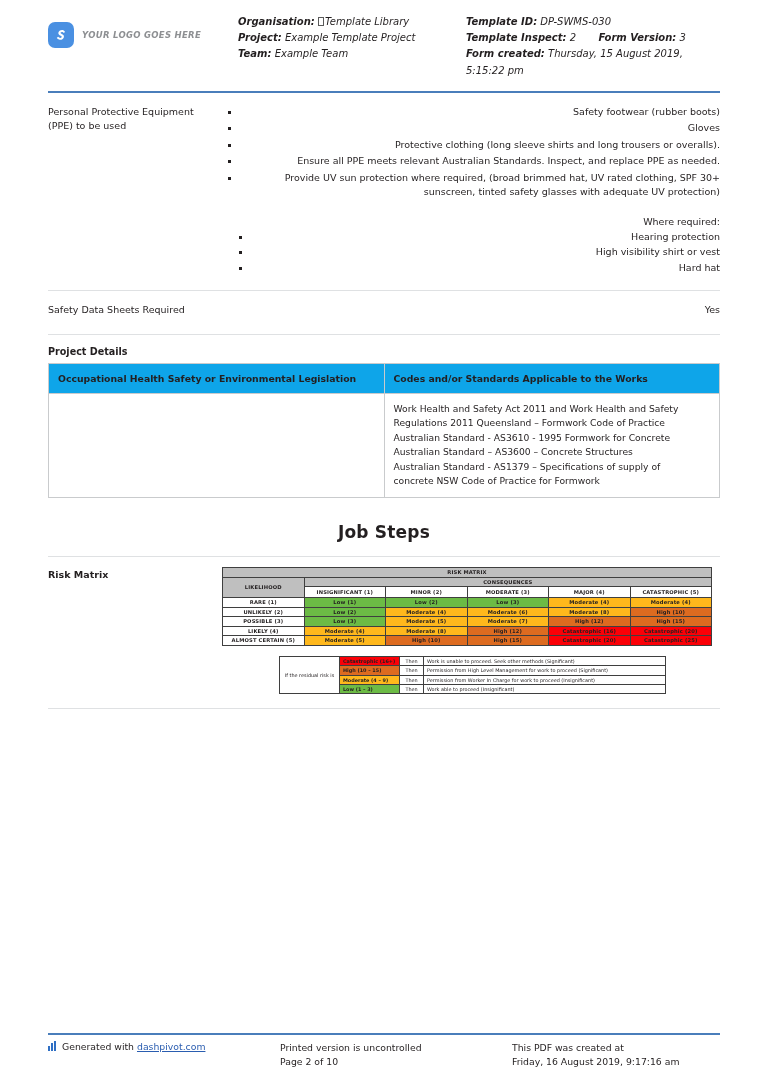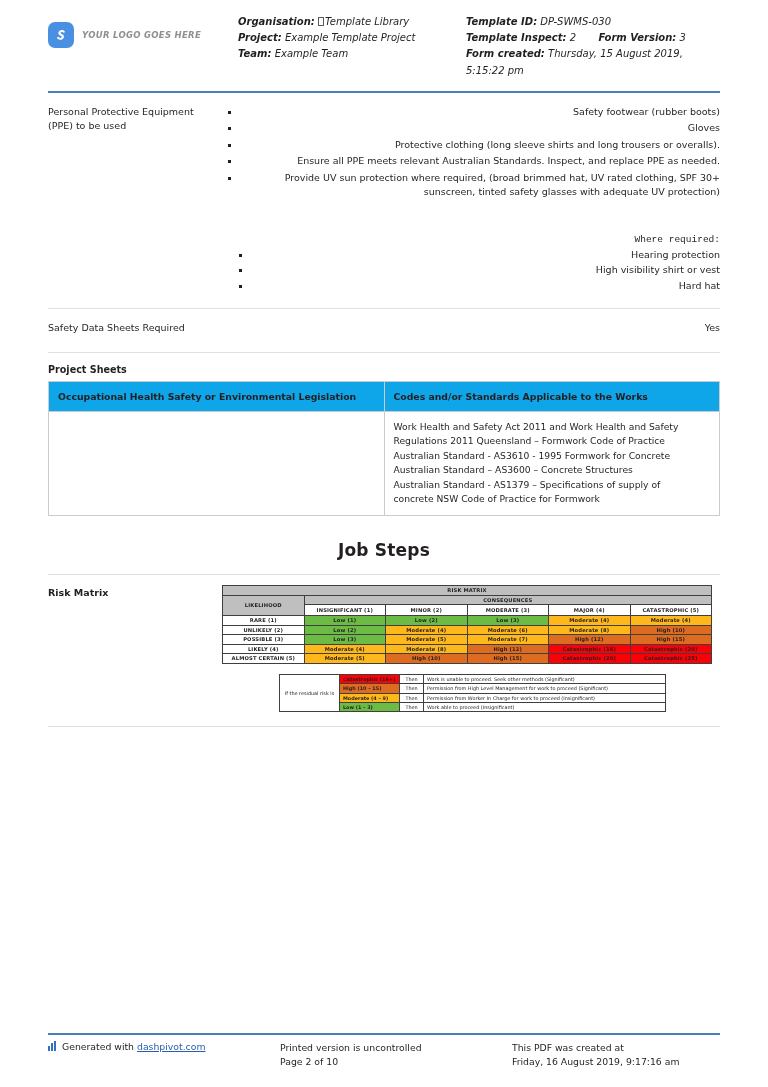--- a/index.html
+++ b/index.html
@@ -47,21 +47,21 @@
     width:174px; flex:none; font-weight:normal; font-size:9.5px;
     line-height:1.5; padding-right:10px;
   }
   .field-value { flex:1; font-size:9.5px; line-height:1.52;text-align:right; }
   .field-value ul { margin:0; padding-left:16px; list-style:none; }
   .field-value ul li { position:relative; margin:0 0 2px 0; }
   .field-value ul li:before {
     content:""; position:absolute; left:-10px; top:6px;
     width:3px; height:3px; background:#231f20;
   }
-  .where-req { margin-top:34px;font-family:Liberation Mono, monospace; }
+  .where-req { margin-top:16px; }
   .sub-list { margin-top:5px; padding-left:28px !important; }
   .sub-list li { margin-bottom:1px !important; }
   .sub-list li:before { left:-11px !important; }
 
   .section-title { font-weight:bold; font-size:9.6px; padding: 11px 48px 6px 48px; }
 
   
   .pd-wrap { padding: 0 48px; }
   .pd-table { width:100%; border-collapse:collapse; border:1px solid #c9cbcd; }
   .pd-table th {
@@ -200,21 +200,21 @@
   <div class="rule-thin"></div>
 
   <div class="field-row">
     <div class="field-label">Safety Data Sheets Required</div>
     <div class="field-value">Yes</div>
   </div>
 
   <div style="height:16px"></div>
   <div class="rule-thin"></div>
 
-  <div class="section-title">Project Sheets</div>
+  <div class="section-title">Project Details</div>
 
   <div class="pd-wrap">
     <table class="pd-table">
       <thead>
         <tr>
           <th class="pd-th-left">Occupational Health Safety or Environmental Legislation</th>
           <th>Codes and/or Standards Applicable to the Works</th>
         </tr>
       </thead>
       <tbody>

